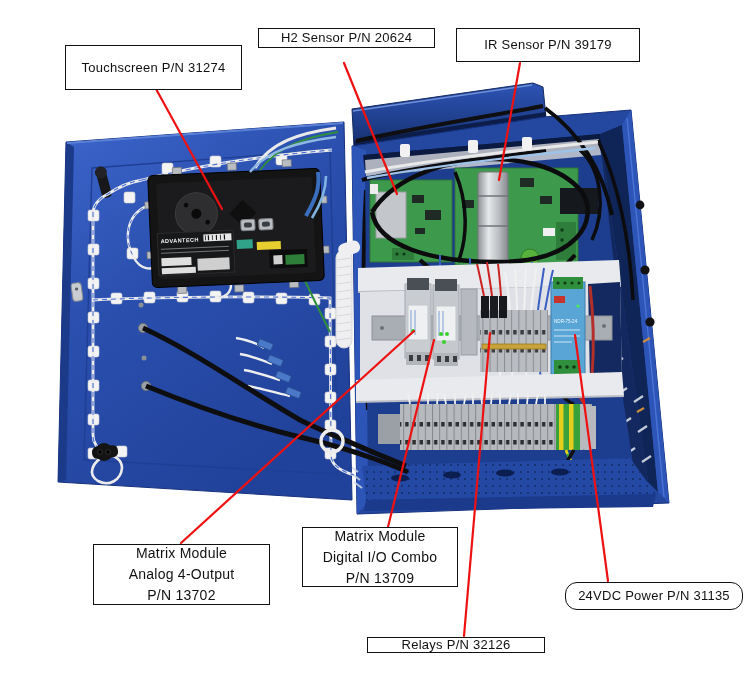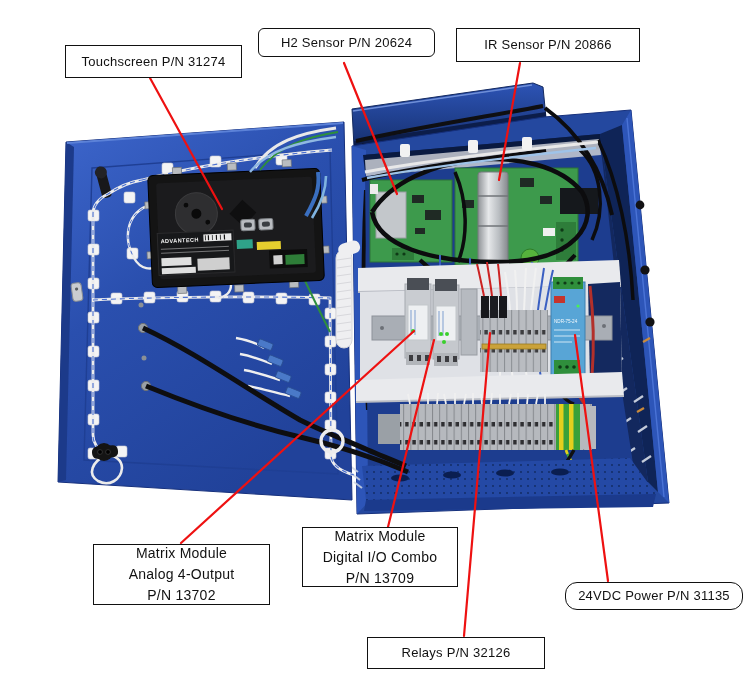--- a/index.html
+++ b/index.html
@@ -441,45 +441,45 @@
     <line x1="150" y1="78" x2="222" y2="209"></line>
     <line x1="344" y1="63" x2="397" y2="194"></line>
     <line x1="520" y1="63" x2="499" y2="180"></line>
     <line x1="181" y1="543" x2="414" y2="331"></line>
     <line x1="388" y1="527" x2="434" y2="340"></line>
     <line x1="464" y1="636" x2="490" y2="333"></line>
     <line x1="608" y1="581" x2="575" y2="335"></line>
   </g>
 </svg>
 
-<div class="callout single" style="left:65px;top:45px;width:177px;height:33px;">
+<div class="callout single" style="left:65px;top:45px;width:177px;height:45px;">
   <span>Touchscreen P/N 31274</span>
 </div>
 
-<div class="callout single" style="left:258px;top:28px;width:177px;height:29px;border-radius:6px;">
+<div class="callout single" style="left:258px;top:28px;width:177px;height:20px;">
   <span>H2 Sensor P/N 20624</span>
 </div>
 
 <div class="callout single" style="left:456px;top:28px;width:184px;height:34px;">
-  <span>IR Sensor P/N 20866</span>
+  <span>IR Sensor P/N 39179</span>
 </div>
 
 <div class="callout" style="left:93px;top:544px;width:177px;height:61px;">
   <span>Matrix Module
 Analog 4-Output
 P/N 13702</span>
 </div>
 
 <div class="callout" style="left:302px;top:527px;width:156px;height:60px;">
   <span>Matrix Module
 Digital I/O Combo
 P/N 13709</span>
 </div>
 
-<div class="callout single" style="left:367px;top:637px;width:178px;height:32px;">
+<div class="callout single" style="left:367px;top:637px;width:178px;height:16px;">
   <span>Relays P/N 32126</span>
 </div>
 
 <div class="callout single" style="left:565px;top:582px;width:178px;height:28px;border-radius:12px;">
   <span>24VDC Power P/N 31135</span>
 </div>
 
 </div>
 
 </body></html>

